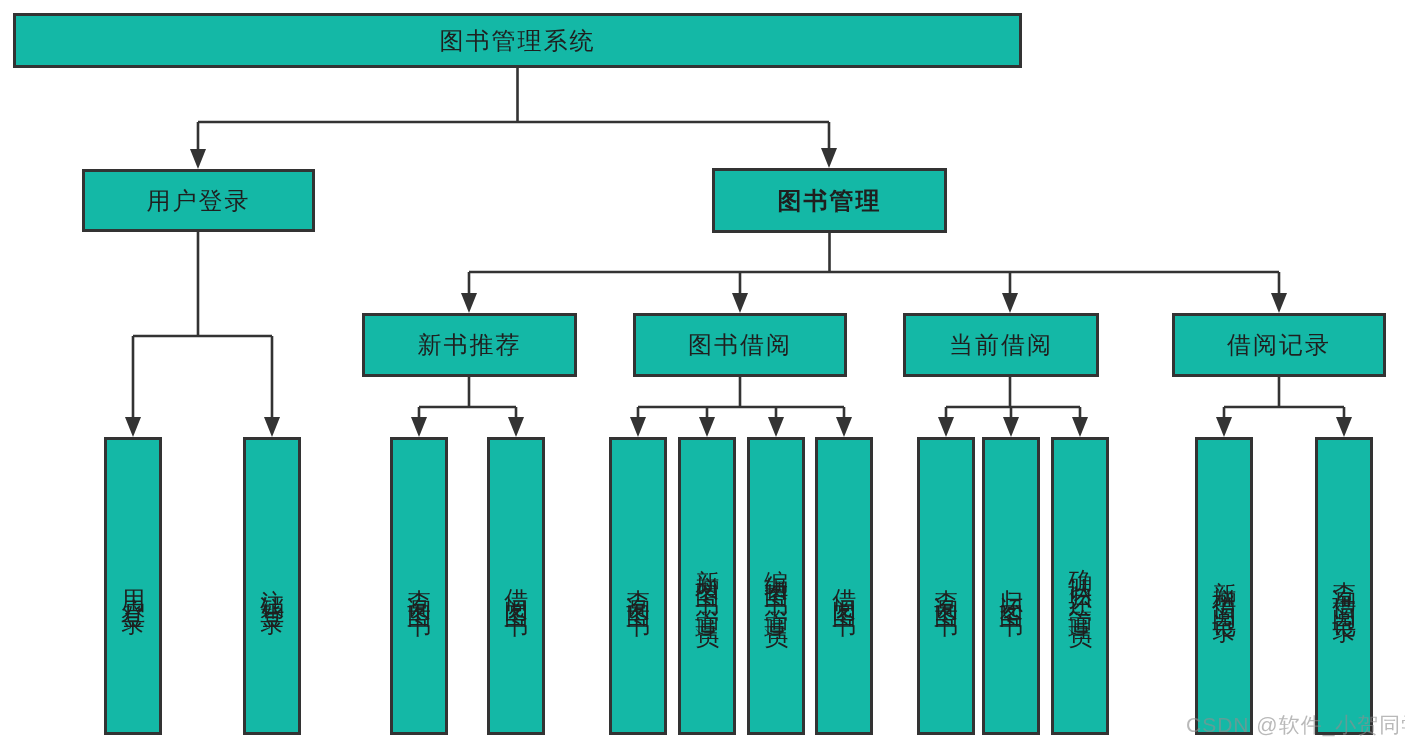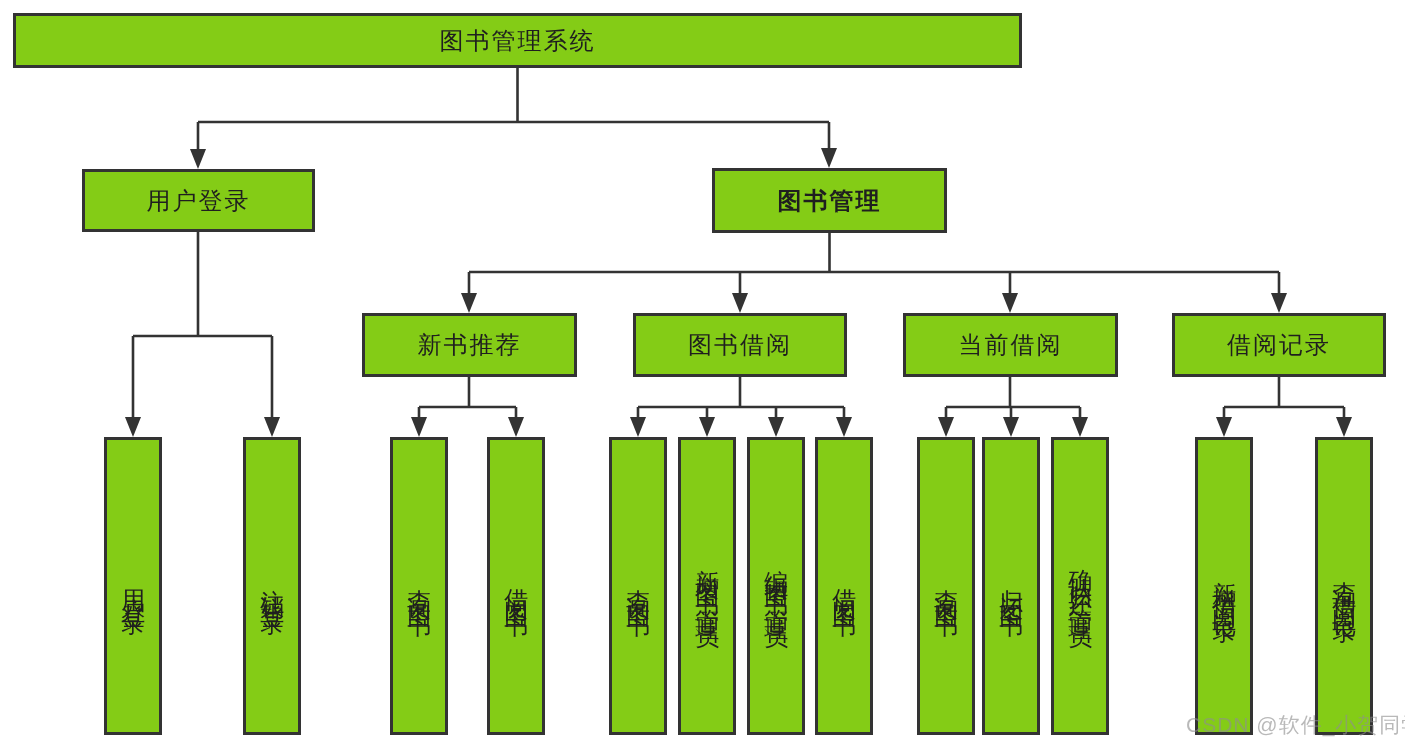--- a/index.html
+++ b/index.html
@@ -18,21 +18,21 @@
     pointer-events: none;
   }
   .connectors path {
     fill: none;
     stroke: #333333;
     stroke-width: 2.6;
   }
   .connectors polygon { fill: #333333; stroke: none; }
   .node {
     position: absolute;
-    background: #84cc16;
+    background: #14b8a6;
     border: 3px solid #333333;
     box-sizing: border-box;
     display: flex;
     align-items: center;
     justify-content: center;
     color: #1f1f1f;
   }
   .hbox {
     font-size: 24px;
     letter-spacing: 2px;
@@ -121,21 +121,21 @@
   <div class="node hbox" style="left:712px; top:168px; width:235px; height:65px;font-weight:bold;">
     <span>图书管理</span>
   </div>
 
   <div class="node hbox" style="left:633px; top:313px; width:214px; height:64px;">
     <span>图书借阅</span>
   </div>
   <div class="node hbox" style="left:362px; top:313px; width:215px; height:64px;">
     <span>新书推荐</span>
   </div>
-  <div class="node hbox" style="left:903px; top:313px; width:215px; height:64px;">
+  <div class="node hbox" style="left:903px; top:313px; width:196px; height:64px;">
     <span>当前借阅</span>
   </div>
   <div class="node hbox" style="left:1172px; top:313px; width:214px; height:64px;">
     <span>借阅记录</span>
   </div>
 
   <div class="node vbox" style="left:104px;">
     <span class="vtext">用户登录</span>
   </div>
   <div class="node vbox" style="left:243px;">

